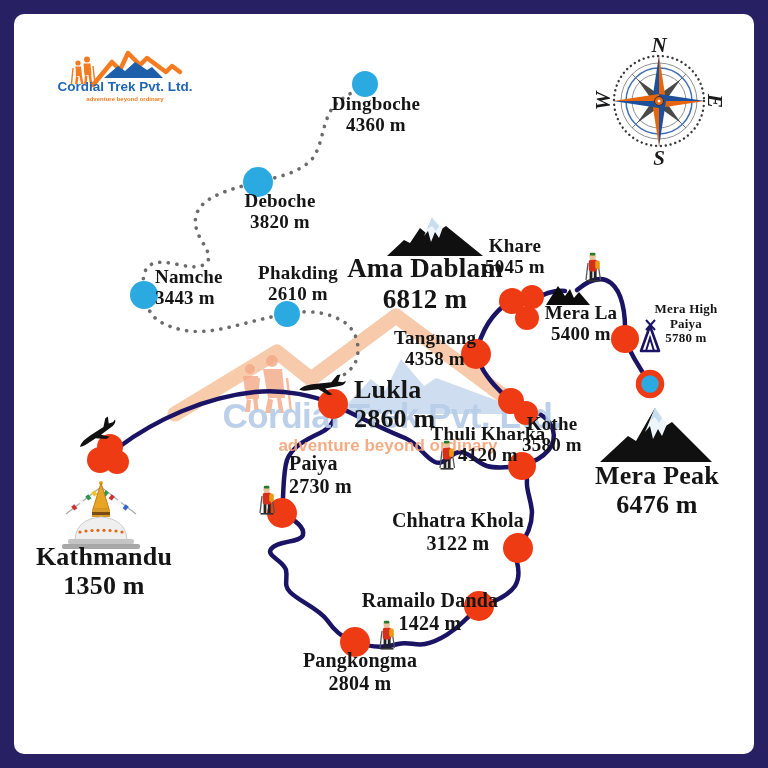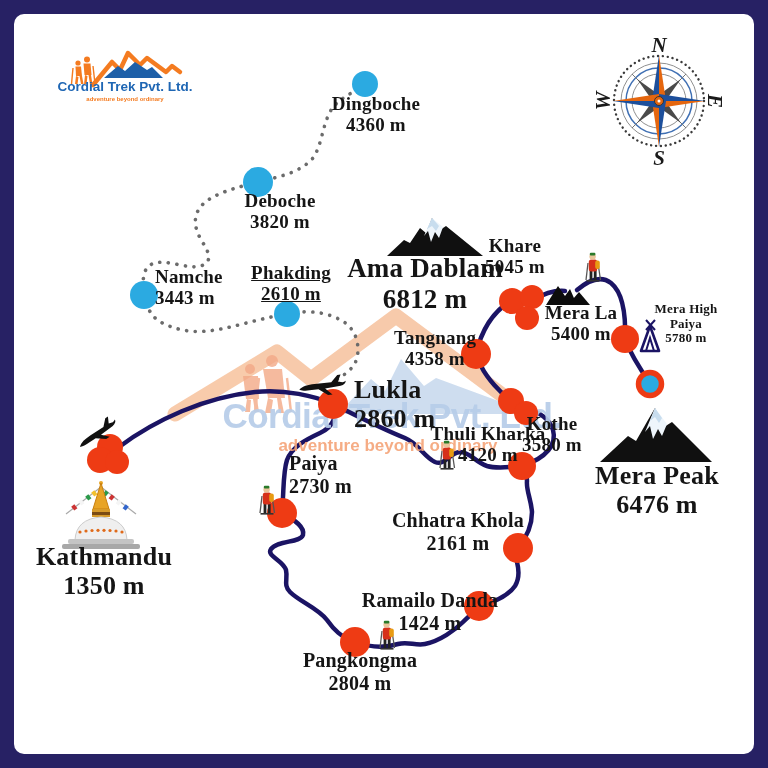--- a/index.html
+++ b/index.html
@@ -275,21 +275,21 @@
   <div class="el">4360 m</div>
 </div>
 <div class="loc sz-s" style="left:222px;top:190px;width:116px;">
   <div class="nm">Deboche</div>
   <div class="el">3820 m</div>
 </div>
 <div class="loc sz-s ta-l" style="left:155px;top:266px;width:90px;">
   <div class="nm">Namche</div>
   <div class="el">3443 m</div>
 </div>
-<div class="loc sz-s" style="left:232px;top:262px;width:118px;text-decoration:underline;">
+<div class="loc sz-s" style="left:239px;top:262px;width:118px;">
   <div class="nm">Phakding</div>
   <div class="el">2610 m</div>
 </div>
 <div class="loc sz-l ta-l" style="left:354px;top:375px;width:130px;">
   <div class="nm">Lukla</div>
   <div class="el">2860 m</div>
 </div>
 <div class="loc sz-m ta-l" style="left:289px;top:452px;width:120px;">
   <div class="nm">Paiya</div>
   <div class="el">2730 m</div>
@@ -297,21 +297,21 @@
 <div class="loc sz-m" style="left:276px;top:649px;width:168px;">
   <div class="nm">Pangkongma</div>
   <div class="el">2804 m</div>
 </div>
 <div class="loc sz-m" style="left:336px;top:569px;width:188px;margin-top:20px;">
   <div class="nm">Ramailo Danda</div>
   <div class="el">1424 m</div>
 </div>
 <div class="loc sz-m" style="left:364px;top:509px;width:188px;">
   <div class="nm">Chhatra Khola</div>
-  <div class="el">2161 m</div>
+  <div class="el">3122 m</div>
 </div>
 <div class="loc sz-s" style="left:414px;top:423px;width:148px;">
   <div class="nm">Thuli Kharka</div>
   <div class="el">4120 m</div>
 </div>
 <div class="loc sz-s" style="left:500px;top:367px;width:104px;margin-top:46px;">
   <div class="nm">Kothe</div>
   <div class="el">3580 m</div>
 </div>
 <div class="loc sz-s" style="left:372px;top:327px;width:126px;">

